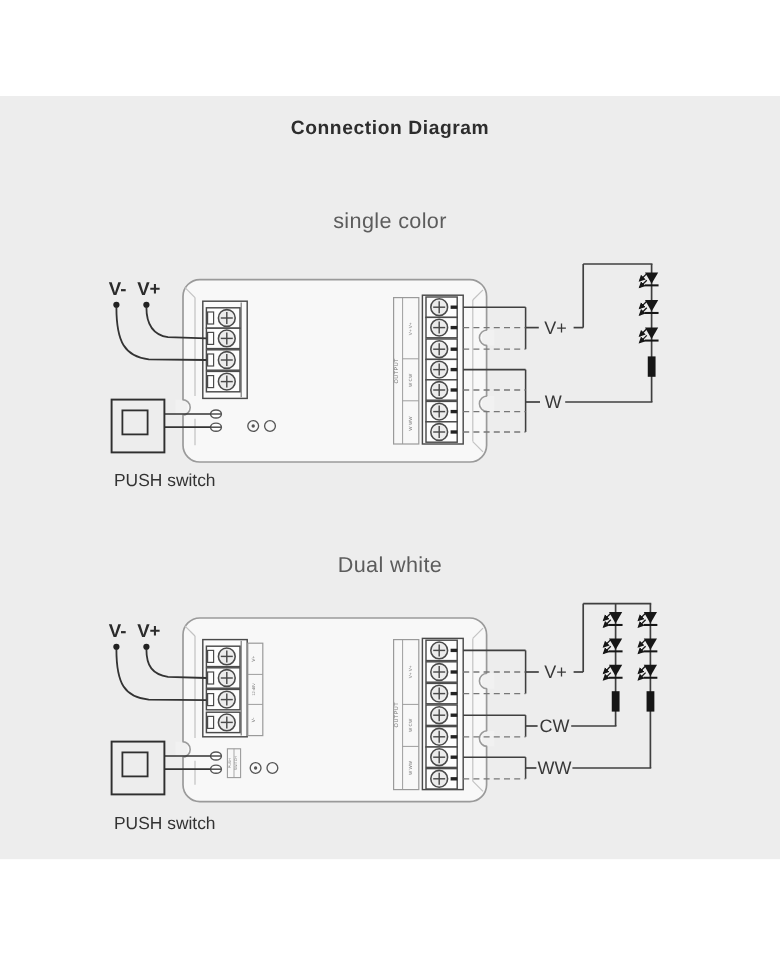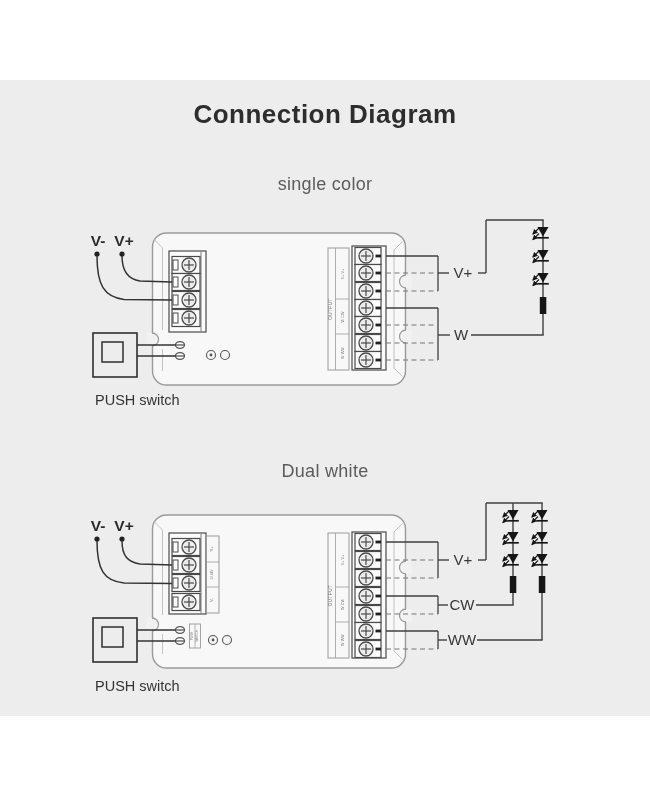--- a/index.html
+++ b/index.html
@@ -3,21 +3,21 @@
 <meta charset="utf-8">
 <style>
   html,body{margin:0;padding:0;background:#ffffff;}
   .screen{
     position:relative;width:650px;height:800px;overflow:hidden;
     background:#ffffff;font-family:"Liberation Sans",sans-serif;
   }
   .band{position:absolute;left:0;top:80px;width:650px;height:636px;background:#ededed;}
   .title{
     position:absolute;left:0;top:99px;width:650px;text-align:center;
-    font-size:26px;font-weight:700;color:#2d2d2d;letter-spacing:.5px;
+    font-size:16px;font-weight:700;color:#2d2d2d;letter-spacing:.5px;
   }
   .subtitle{position:absolute;left:0;width:650px;text-align:center;
     font-size:18px;font-weight:500;color:#5c5c5c;letter-spacing:.3px;}
   .sub1{top:174px;}
   .sub2{top:461px;}
   svg.canvas{position:absolute;left:0;top:0;}
   svg text{font-family:"Liberation Sans",sans-serif;}
 </style>
 </head>
 <body>

